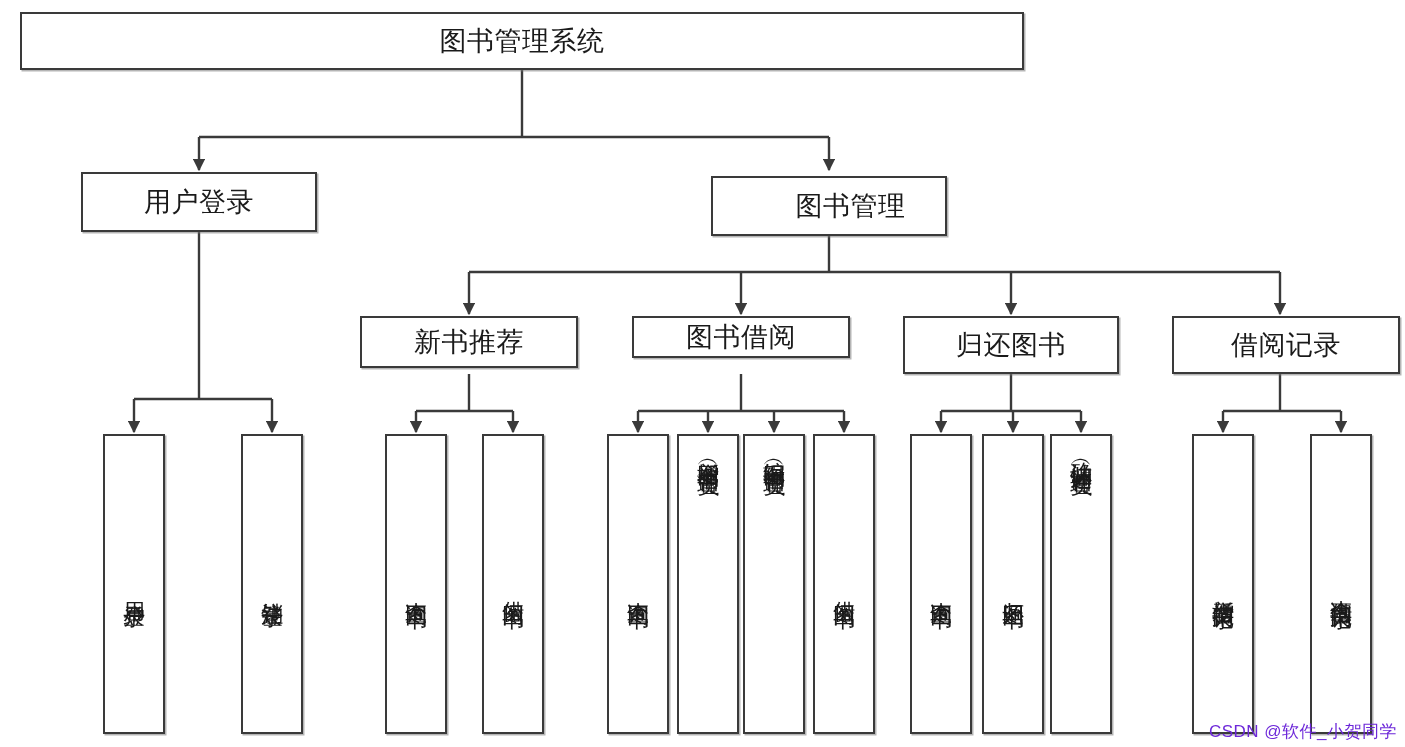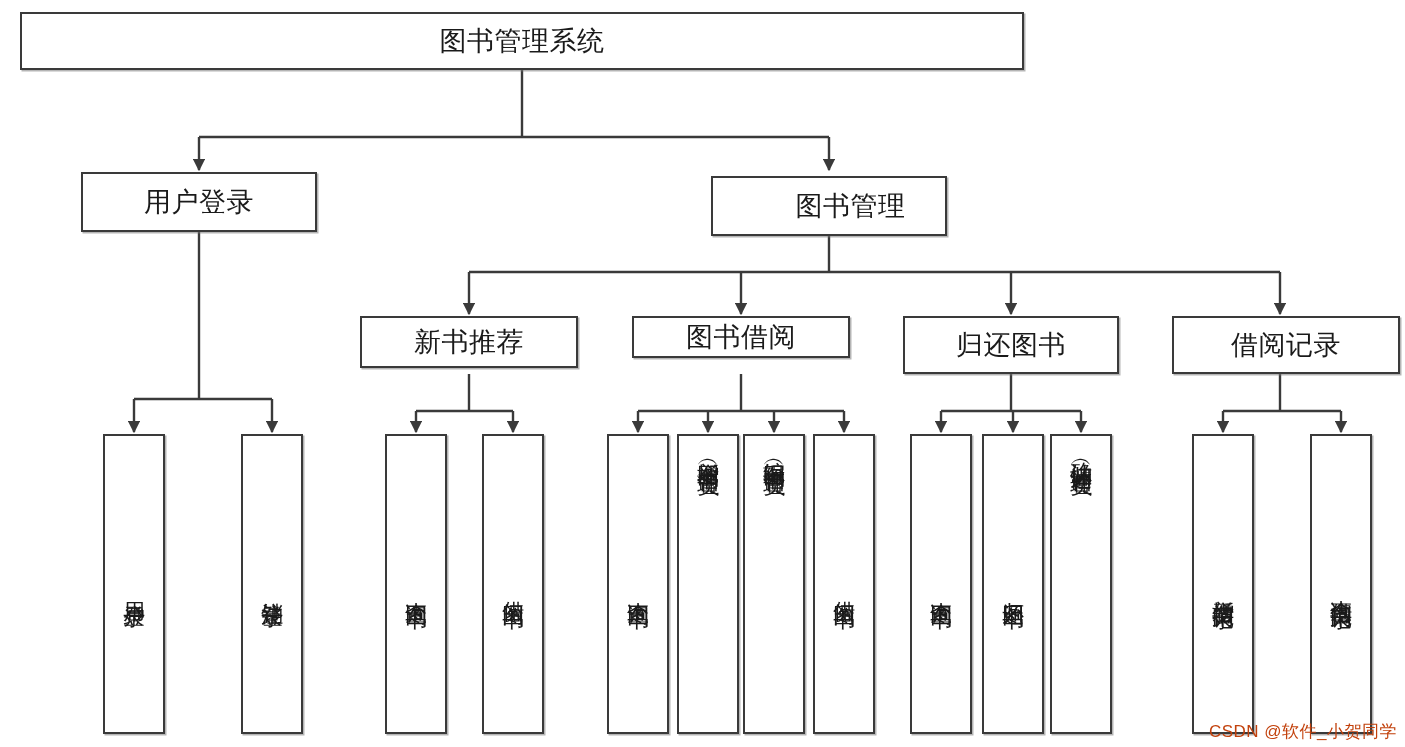--- a/index.html
+++ b/index.html
@@ -49,21 +49,21 @@
     line-height: 1.12;
     letter-spacing: 2px;
     white-space: nowrap;
     color: #1a1a1a;
   }
   .watermark {
     position: absolute;
     right: 8px;
     bottom: 4px;
     font-size: 17px;
-    color: #c2410c;
+    color: #6d28d9;
     letter-spacing: 0.5px;
     white-space: nowrap;
     z-index: 5;
   }
 </style>
 </head>
 <body>
 
 <div id="canvas">
 

